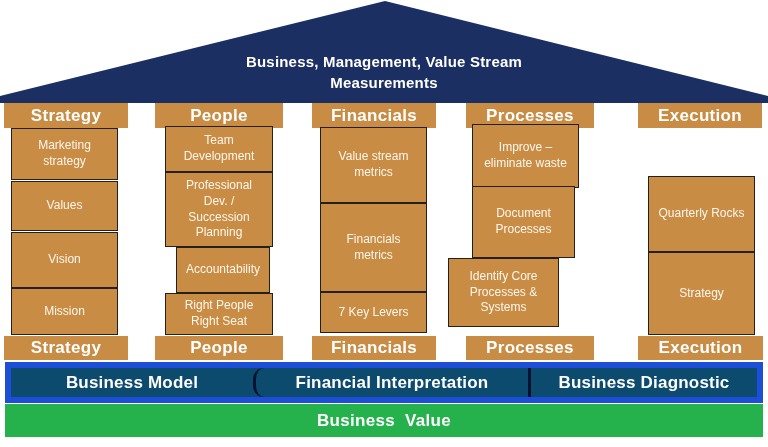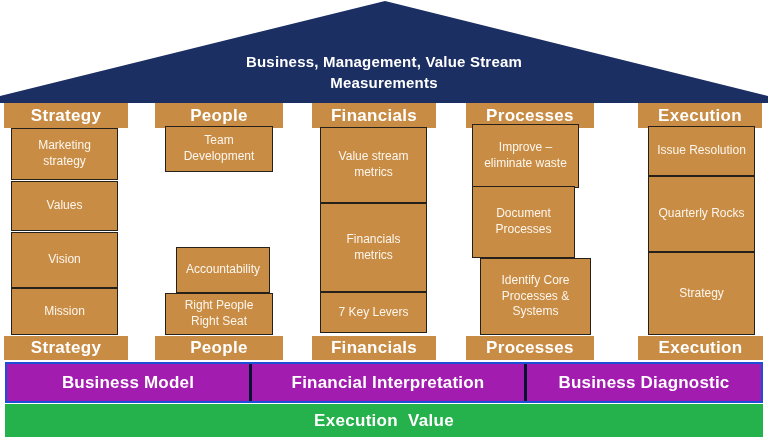--- a/index.html
+++ b/index.html
@@ -53,37 +53,37 @@
     text-align: center;
     white-space: pre-line;
     box-sizing: border-box;
   }
 
   
   #foundation {
     position: absolute;
     left: 5px; top: 362px;
     width: 758px; height: 41px;
-    background: #a21caf;
-    border: 2px solid #1d4ed8;
+    background: #0c4a6e;
+    border: 6px solid #1d4ed8;
     box-sizing: border-box;
     display: flex;
   }
   .fnd-seg {
     display: flex;
     align-items: center;
     justify-content: center;
     color: #ffffff;
     font-size: 17px;
     font-weight: bold;
     letter-spacing: 0.2px;
   }
   .fnd-seg + .fnd-seg { border-left: 3px solid #071231; }
   .seg-0 { width: 242px; }
-  .seg-1 { width: 272px; }
+  .seg-1 { width: 272px; border-radius: 11px; }
   .seg-2 { flex: 1; }
 
   
   #value-bar {
     position: absolute;
     left: 5px; top: 404px;
     width: 758px; height: 33px;
     background: #25b14b;
     color: #ffffff;
     font-size: 17px;
@@ -112,50 +112,53 @@
   <div class="block" style="left:11px;top:128px;width:107px;height:52px">Marketing
 strategy</div>
   <div class="block" style="left:11px;top:181px;width:107px;height:50px">Values</div>
   <div class="block" style="left:11px;top:232px;width:107px;height:56px">Vision</div>
   <div class="block" style="left:11px;top:288px;width:107px;height:47px">Mission</div>
   <div class="pbase" style="left:4px;top:336px;width:124px;height:24px">Strategy</div>
 
   <div class="capital" style="left:155px;top:103px;width:128px;height:25px">People</div>
   <div class="block" style="left:165px;top:126px;width:108px;height:46px">Team
 Development</div>
+  <div class="block" style="left:165px;top:172px;width:108px;height:75px">Professional
+Dev. /
+Succession
+Planning</div>
   <div class="block" style="left:176px;top:247px;width:94px;height:46px">Accountability</div>
   <div class="block" style="left:165px;top:293px;width:108px;height:42px">Right People
 Right Seat</div>
   <div class="pbase" style="left:155px;top:336px;width:128px;height:24px">People</div>
 
   <div class="capital" style="left:312px;top:103px;width:124px;height:25px">Financials</div>
   <div class="block" style="left:320px;top:127px;width:107px;height:76px">Value stream
 metrics</div>
   <div class="block" style="left:320px;top:203px;width:107px;height:89px">Financials
 metrics</div>
   <div class="block" style="left:320px;top:292px;width:107px;height:41px">7 Key Levers</div>
   <div class="pbase" style="left:312px;top:336px;width:124px;height:24px">Financials</div>
 
   <div class="capital" style="left:466px;top:103px;width:128px;height:25px">Processes</div>
   <div class="block" style="left:472px;top:124px;width:107px;height:64px">Improve –
 eliminate waste</div>
   <div class="block" style="left:472px;top:186px;width:103px;height:72px">Document
 Processes</div>
-  <div class="block" style="left:480px;top:258px;width:111px;height:77px">Identify Core
+  <div class="block" style="left:448px;top:258px;width:111px;height:69px">Identify Core
 Processes &amp;
 Systems</div>
   <div class="pbase" style="left:466px;top:336px;width:128px;height:24px">Processes</div>
 
   <div class="capital" style="left:638px;top:103px;width:124px;height:25px">Execution</div>
-  <div class="block" style="left:648px;top:126px;width:107px;height:50px">Issue Resolution</div>
   <div class="block" style="left:648px;top:176px;width:107px;height:76px">Quarterly Rocks</div>
   <div class="block" style="left:648px;top:252px;width:107px;height:83px">Strategy</div>
   <div class="pbase" style="left:638px;top:336px;width:125px;height:24px">Execution</div>
 
   <div id="foundation">
     <div class="fnd-seg seg-0">Business Model</div>
     <div class="fnd-seg seg-1">Financial Interpretation</div>
     <div class="fnd-seg seg-2">Business Diagnostic</div>
   </div>
 
-  <div id="value-bar">Execution  Value</div>
+  <div id="value-bar">Business  Value</div>
 
 </div>
 
 </body></html>

